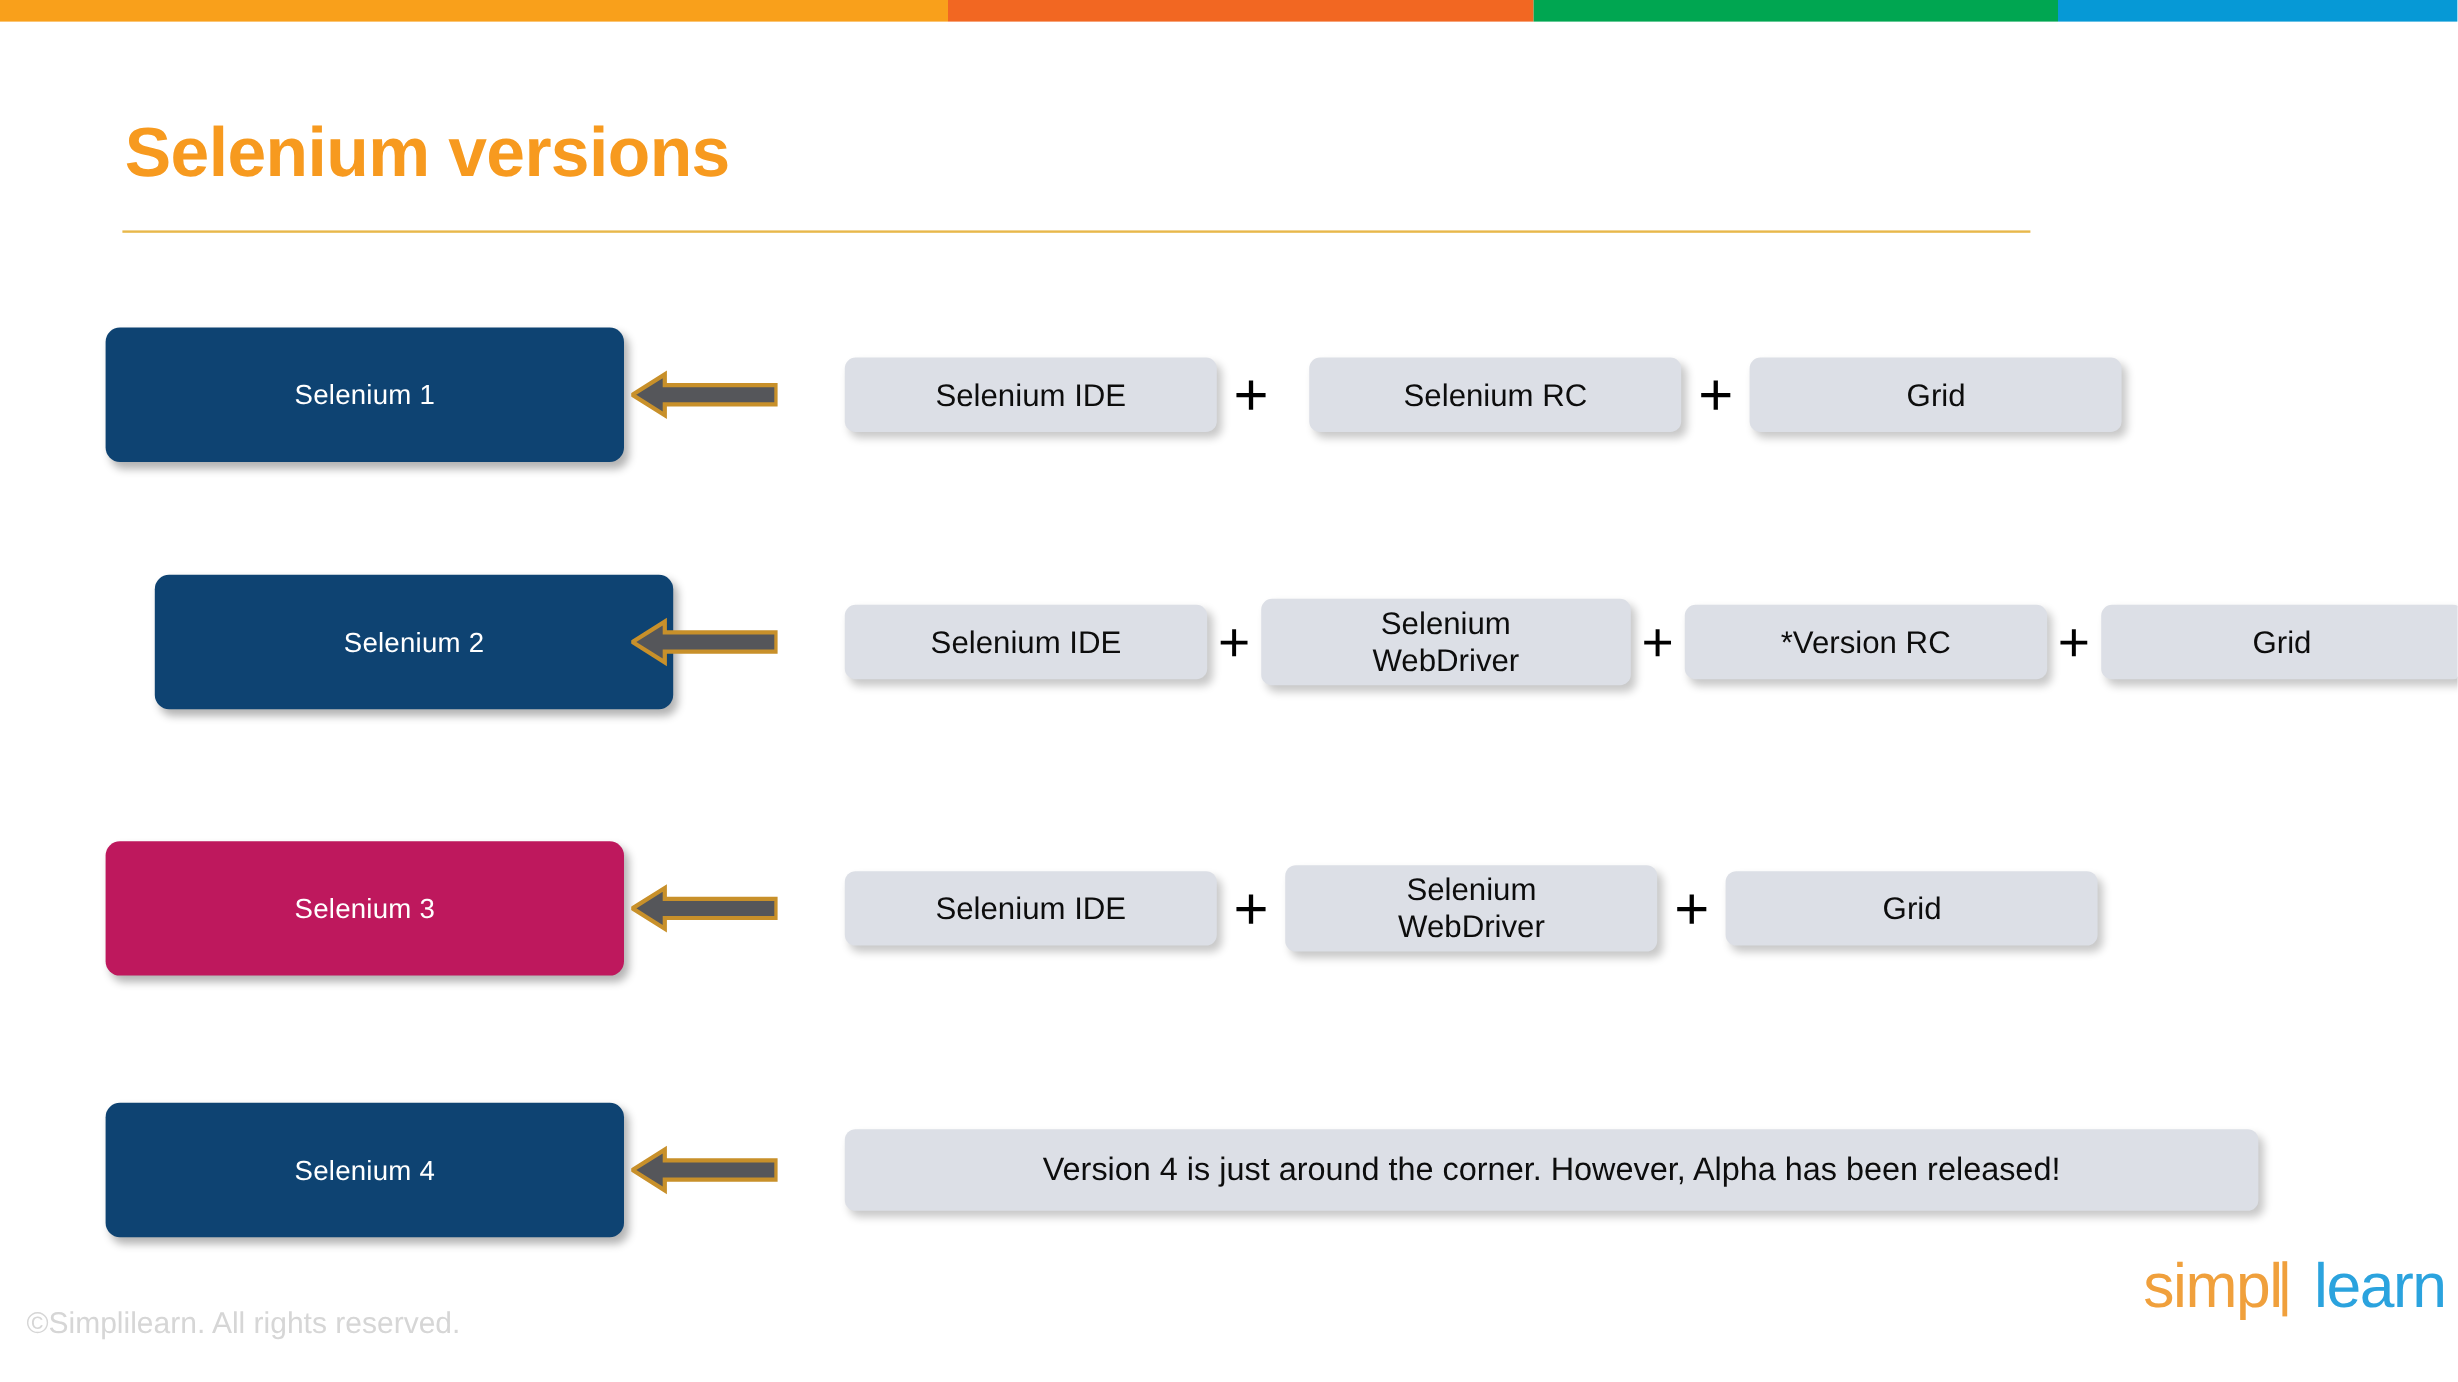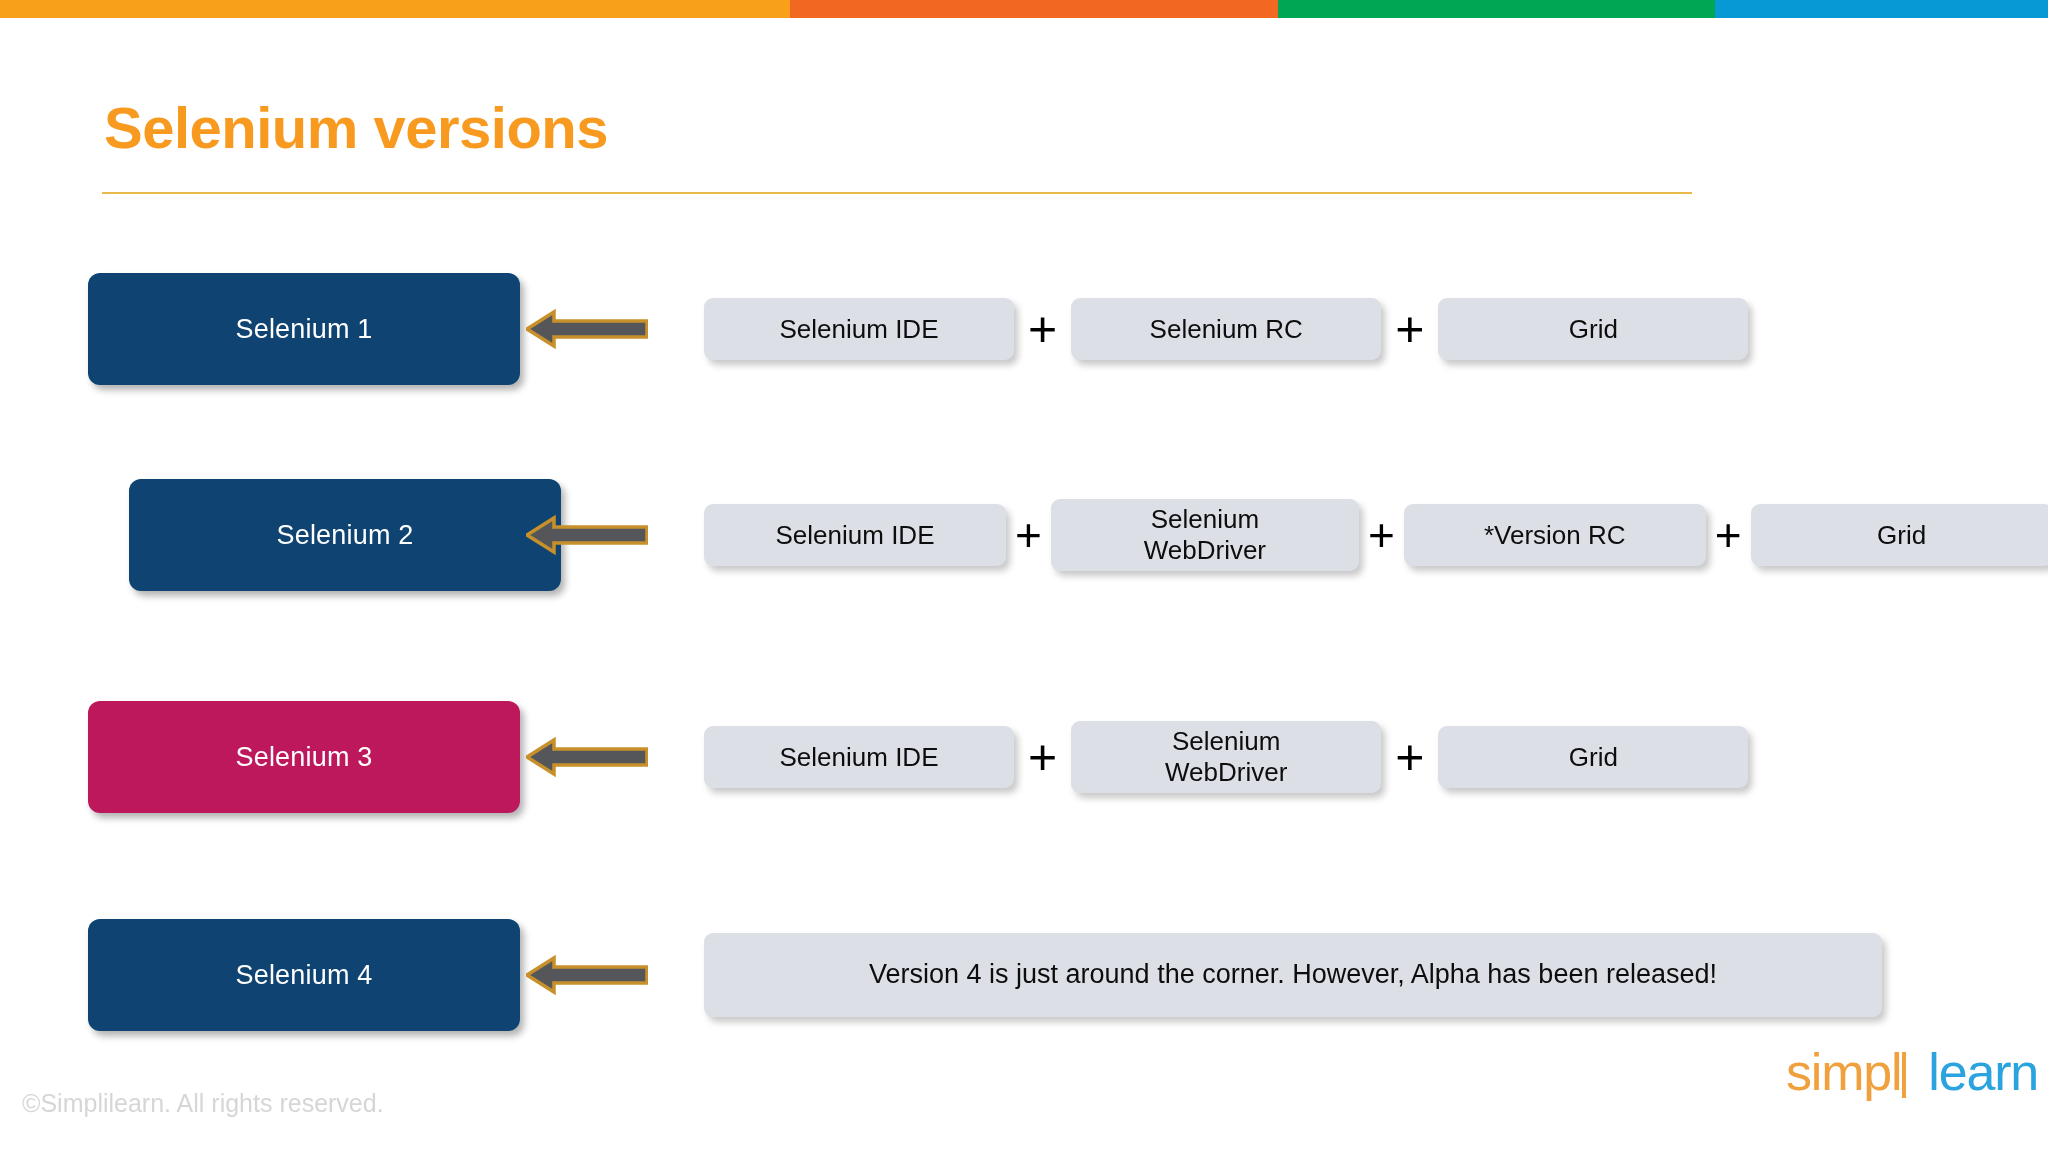--- a/index.html
+++ b/index.html
@@ -70,21 +70,21 @@
     left: 88px;
     width: 432px;
     height: 112px;
     background: #0E4372;
     border-radius: 12px;
     box-shadow: 4px 5px 7px rgba(0,0,0,0.30);
     display: flex;
     align-items: center;
     justify-content: center;
     color: #ffffff;
-    font-size: 27px;
+    font-size: 23px;
     letter-spacing: 0.2px;
   }
 
   
   .arrow {
     position: absolute;
     left: 526px;
     top: 50%;
     transform: translateY(-50%);
     width: 122px;
@@ -138,21 +138,21 @@
   .r2 .b1 { width: 308px; height: 72px; }
   .r2 .b2 { width: 302px; }
   .r2 .b3 { width: 302px; }
   .r2 .plus { padding: 0 9px; font-size: 46px; }
 
   .r3 .comp-box { height: 62px; }
   .r3 .b0 { width: 310px; }
   .r3 .b1 { width: 310px; height: 72px; }
   .r3 .b2 { width: 310px; }
 
-  .r4 .comp-box { width: 1178px; height: 84px; font-size: 27px; }
+  .r4 .comp-box { width: 1178px; height: 68px; font-size: 27px; }
 
   
   .logo {
     position: absolute;
     left: 1786px;
     top: 1046px;
     font-size: 52px;
     letter-spacing: -1.2px;
     white-space: nowrap;
     line-height: 1;
@@ -194,21 +194,21 @@
 <div class="diagram">
 
   <div class="row row-1 r1">
     <div class="version-box" style="background: rgb(14, 67, 114);">Selenium 1</div>
     <svg class="arrow" viewBox="0 0 122 42" preserveAspectRatio="none">
       <polygon points="1,21 28,4 28,13 121,13 121,29 28,29 28,38" fill="#55565A" stroke="#C8902A" stroke-width="3.5" stroke-linejoin="miter"></polygon>
     </svg>
     <div class="chain">
       <div class="comp-box b0" style="background: rgb(220, 223, 230);">Selenium IDE</div>
       <div class="plus">+</div>
-      <div class="comp-box b1" style="background: rgb(220, 223, 230);">Selenium RC</div>
+      <div class="comp-box b1" style="background: rgb(220, 223, 230); margin-left: 20px;">Selenium RC</div>
       <div class="plus">+</div>
       <div class="comp-box b2" style="background: rgb(220, 223, 230);">Grid</div>
     </div>
   </div>
 
   <div class="row row-2 r2">
     <div class="version-box" style="background: rgb(14, 67, 114); margin-left: 41px;">Selenium 2</div>
     <svg class="arrow" viewBox="0 0 122 42" preserveAspectRatio="none">
       <polygon points="1,21 28,4 28,13 121,13 121,29 28,29 28,38" fill="#55565A" stroke="#C8902A" stroke-width="3.5" stroke-linejoin="miter"></polygon>
     </svg>

